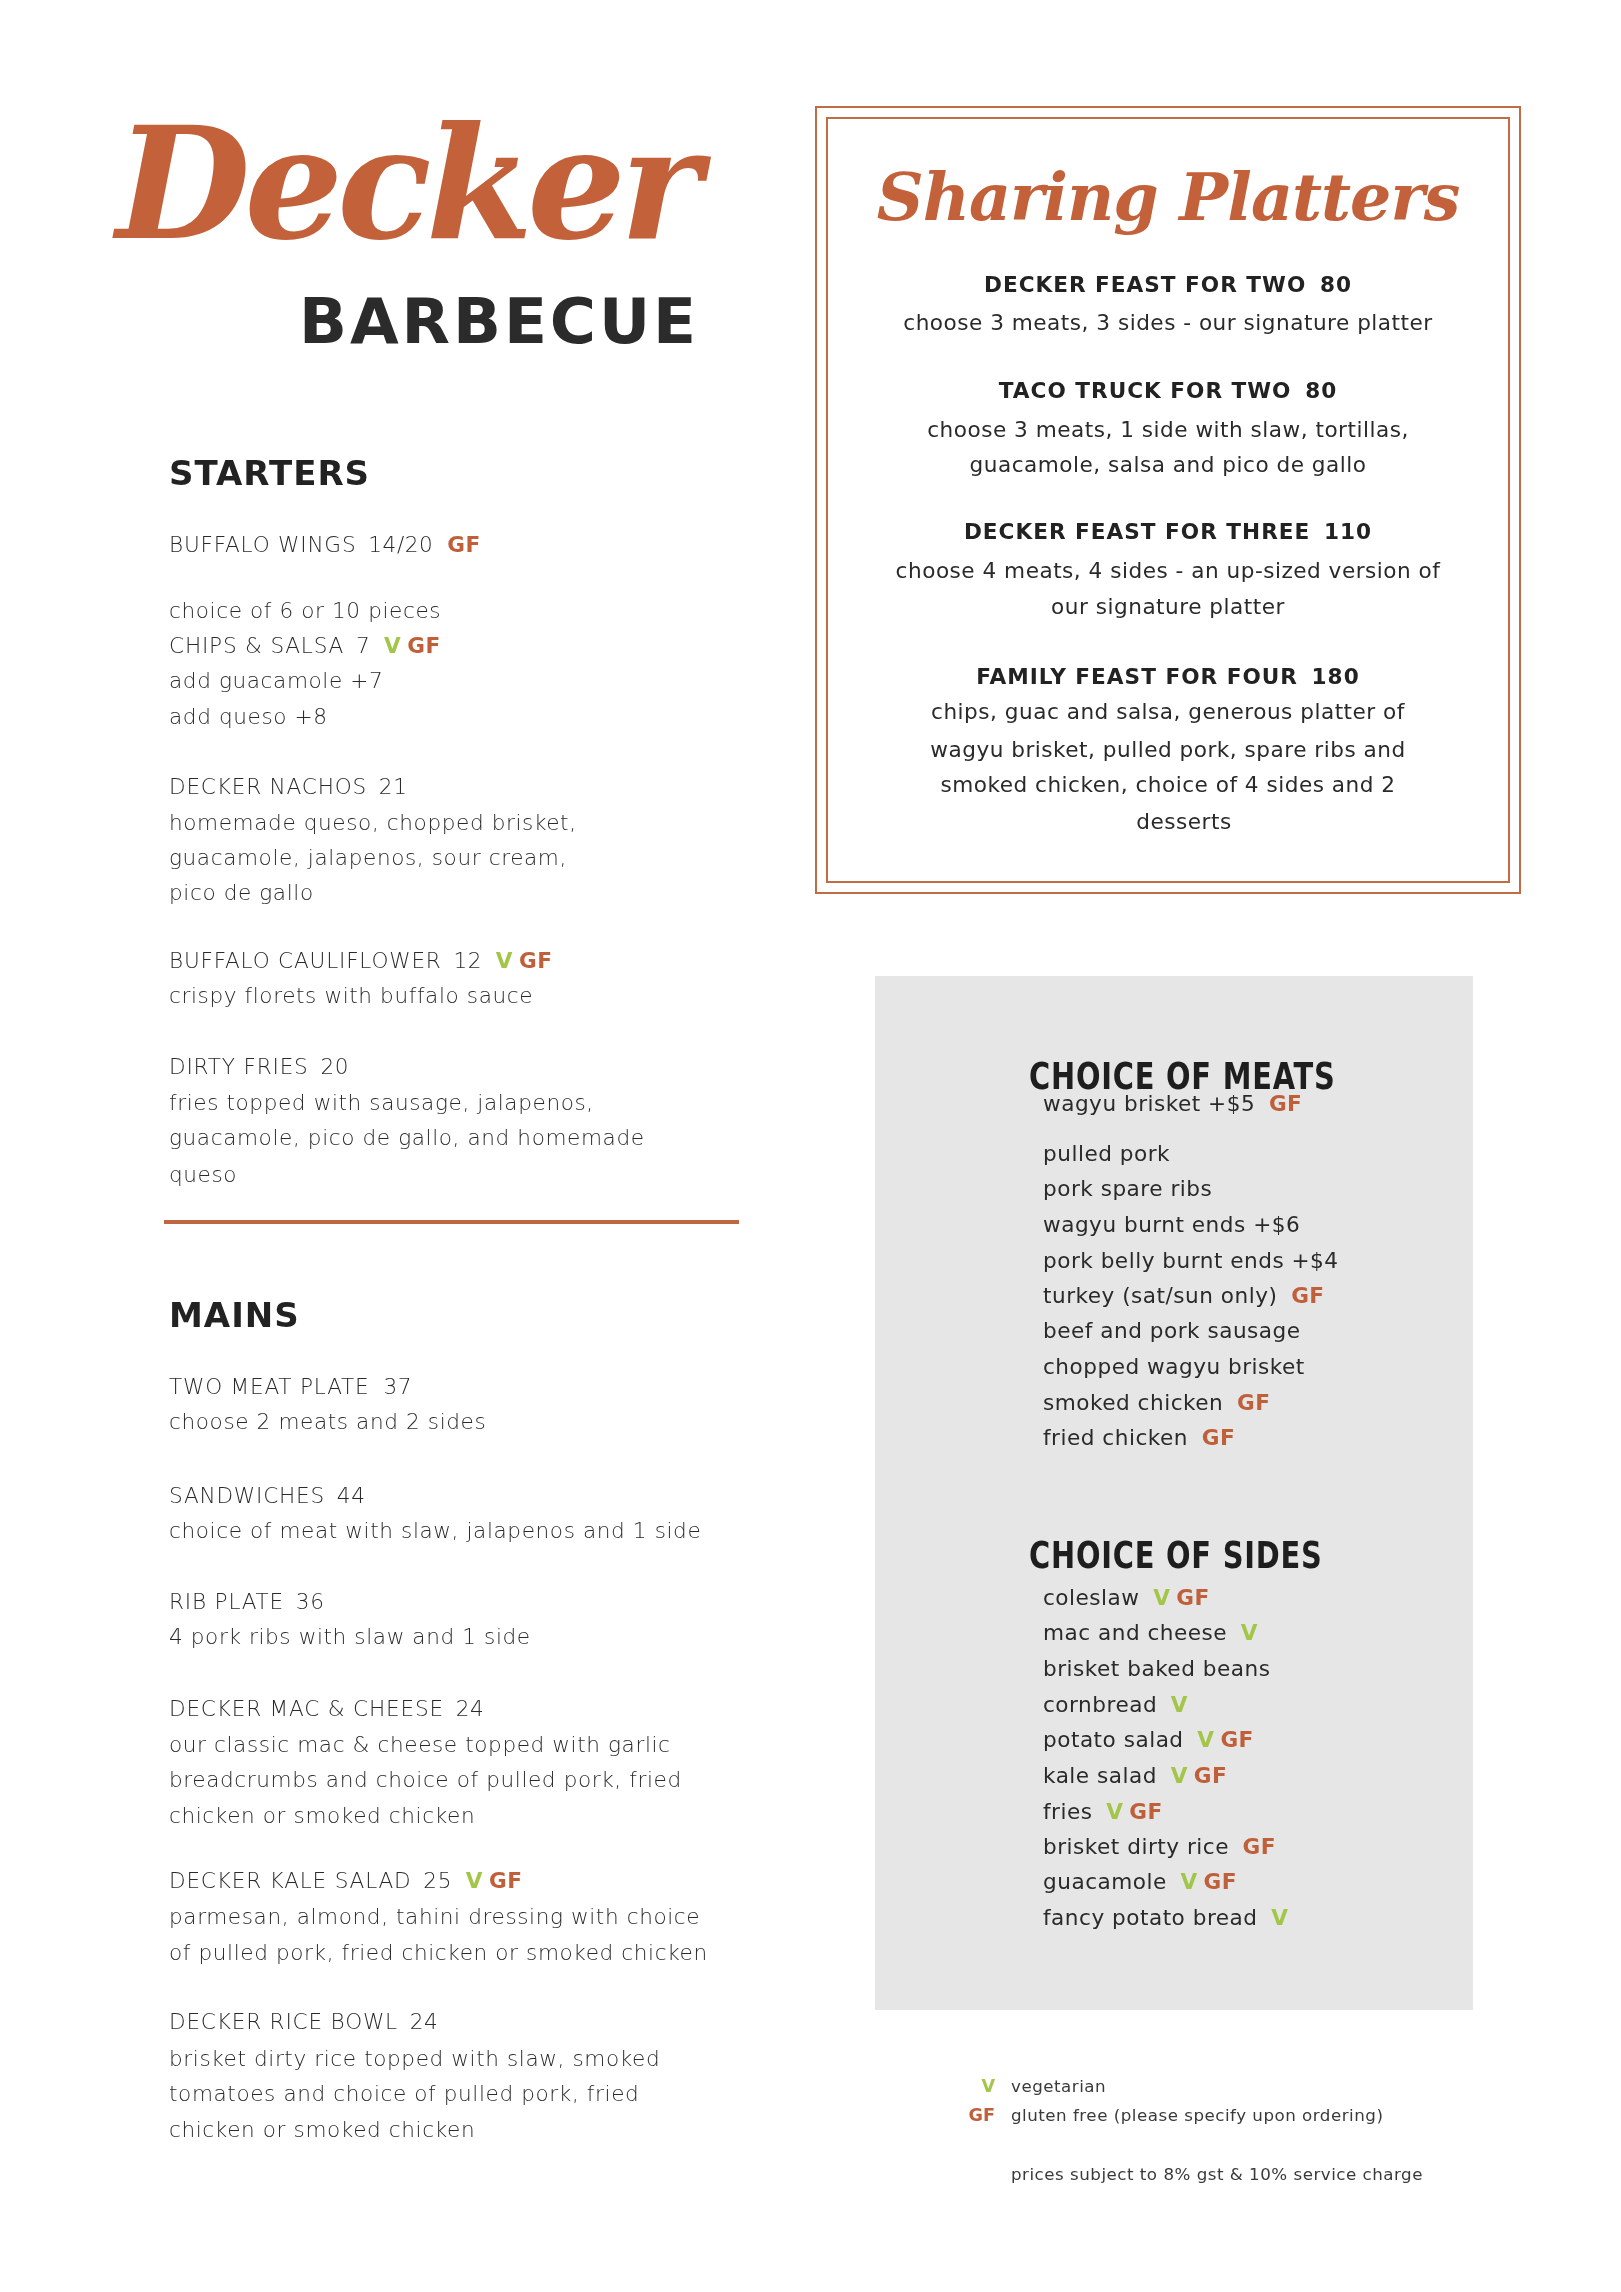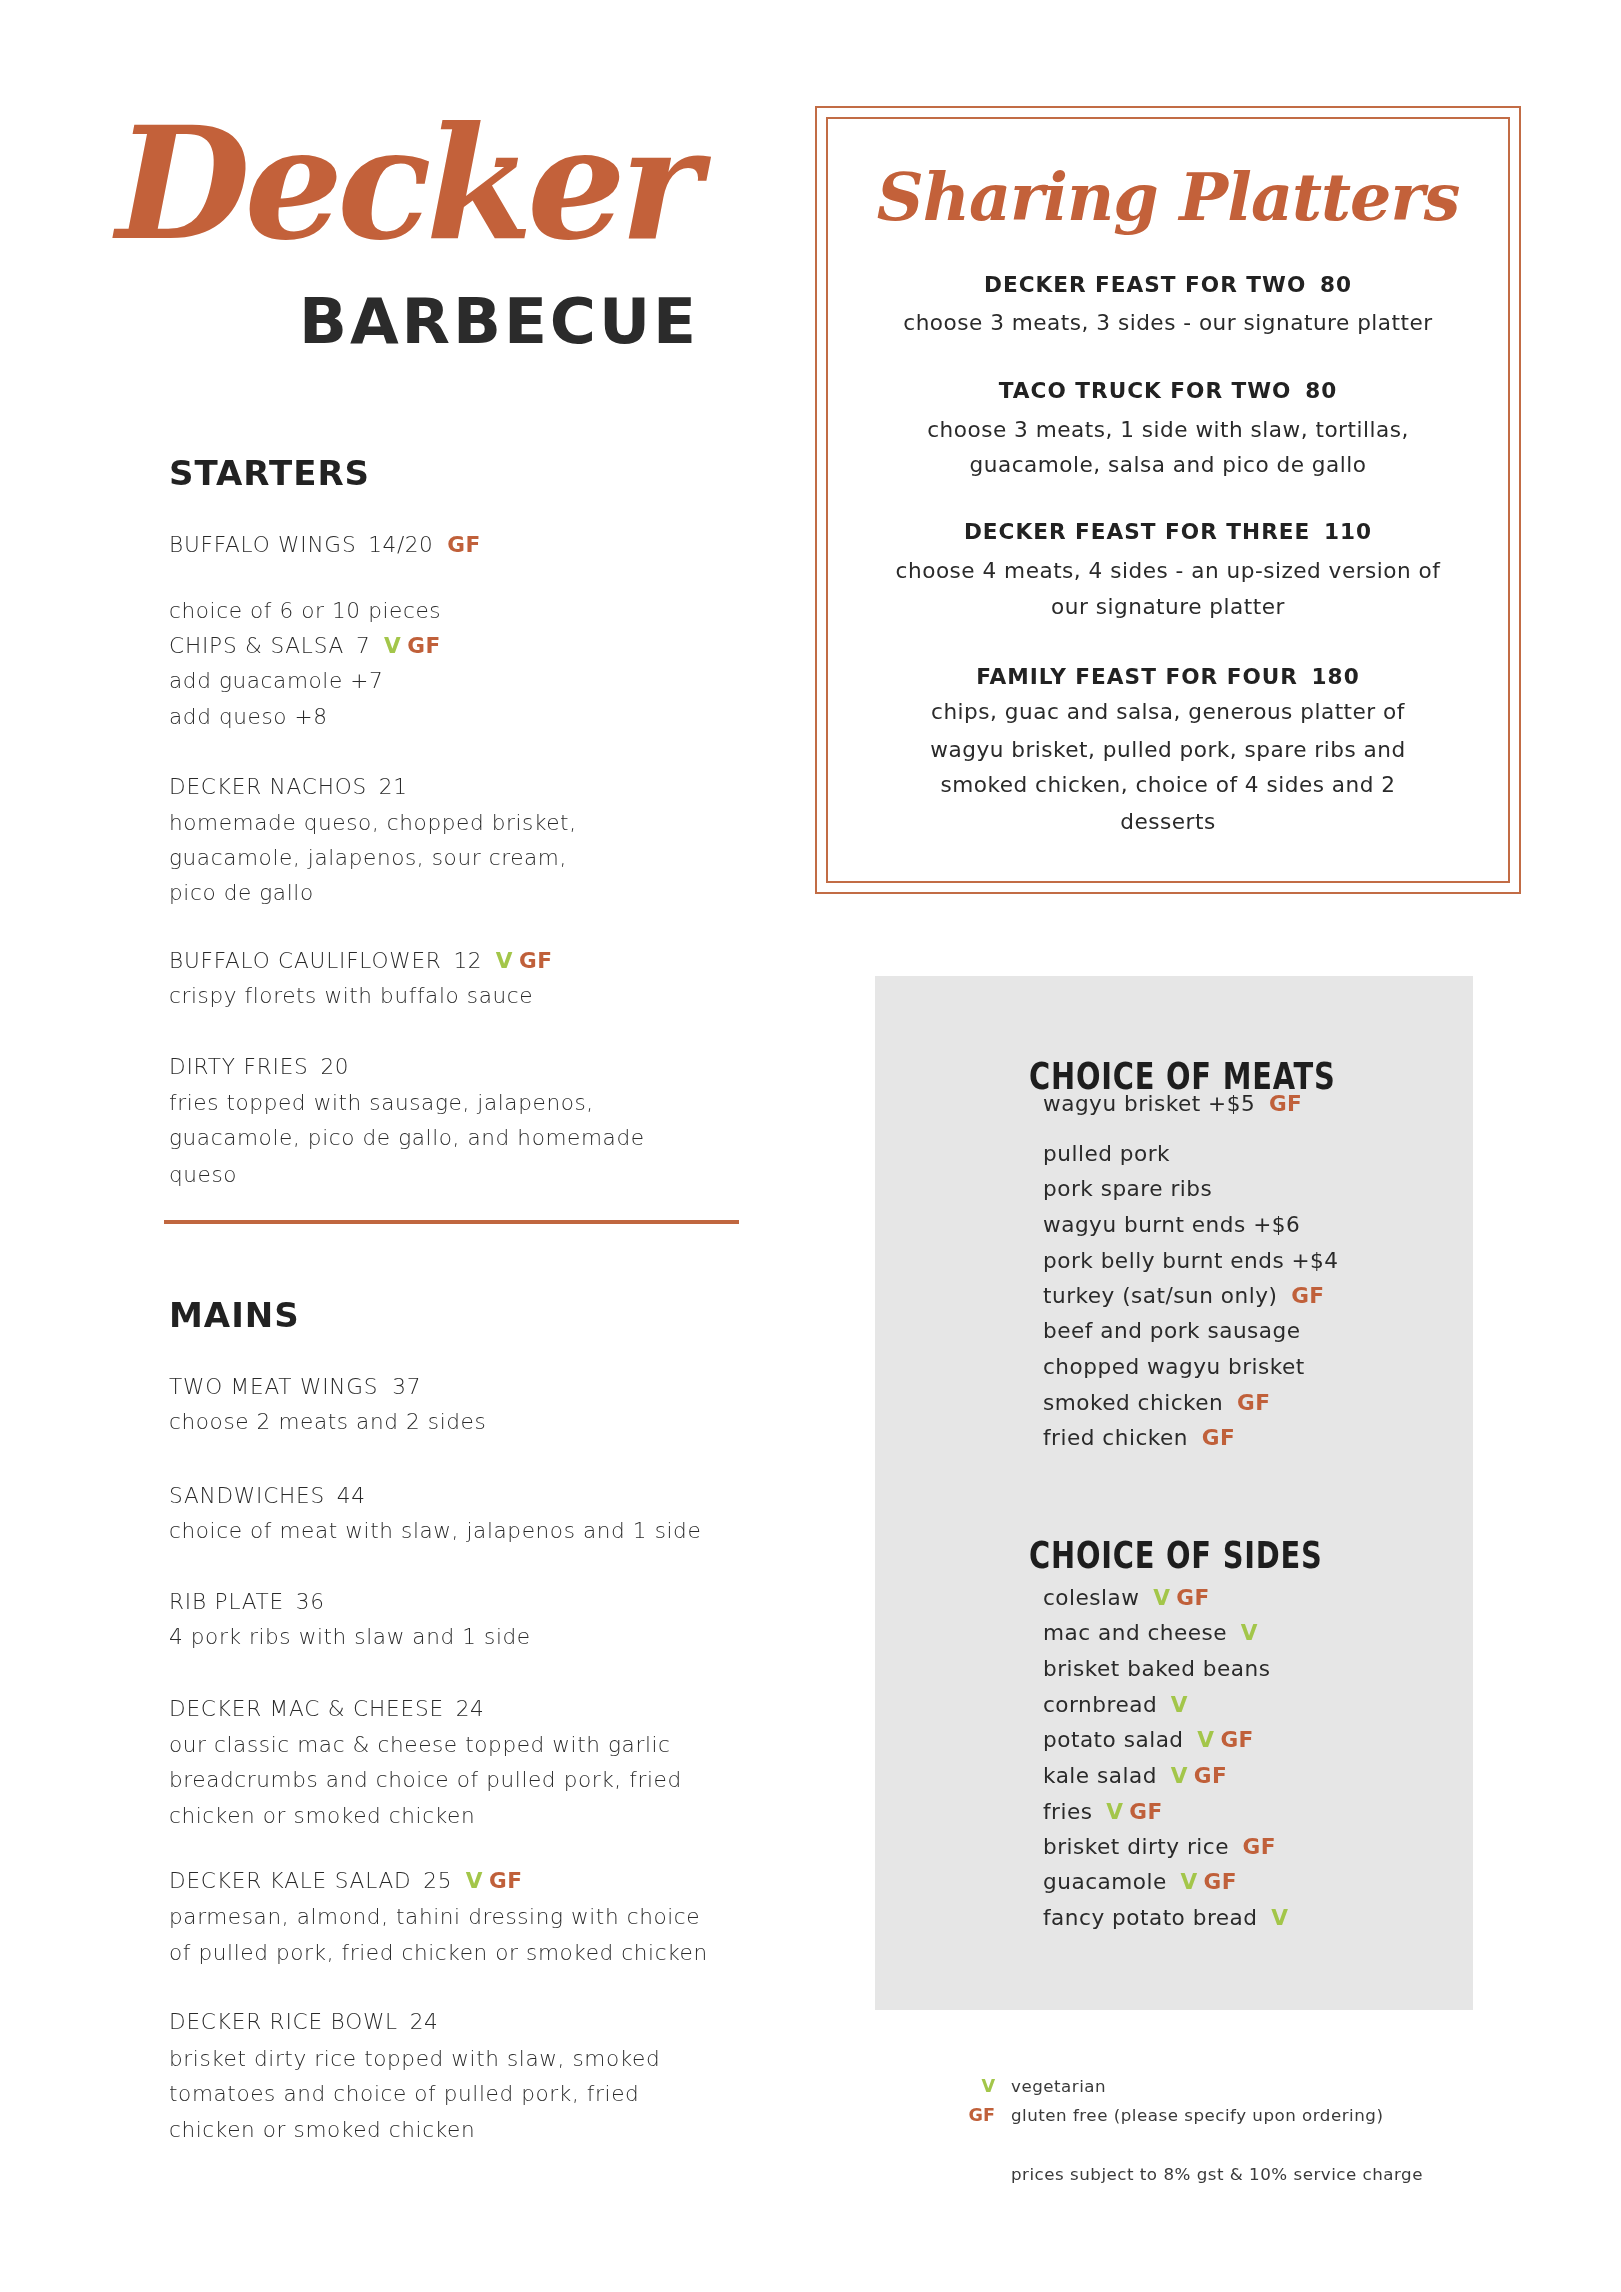--- a/index.html
+++ b/index.html
@@ -75,21 +75,21 @@
       </div>
     </div>
 </div>
 
 <div class="divider"></div>
 
 <div>
   <div class="section-title" style="top:1298px;">MAINS</div>
   <div id="mains-list">
       <div>
-        <div class="line" style="top:1376px;"><span class="item-name">TWO MEAT WINGS</span><span class="item-price" style="margin-left:14px;">37</span></div>
+        <div class="line" style="top:1376px;"><span class="item-name">TWO MEAT PLATE</span><span class="item-price" style="margin-left:14px;">37</span></div>
         <div class="line" style="top:1411px;">choose 2 meats and 2 sides</div>
       </div>
       <div>
         <div class="line" style="top:1485px;"><span class="item-name">SANDWICHES</span><span class="item-price" style="margin-left:11.8px;">44</span></div>
         <div class="line" style="top:1520px;">choice of meat with slaw, jalapenos and 1 side</div>
       </div>
       <div>
         <div class="line" style="top:1591px;"><span class="item-name">RIB PLATE</span><span class="item-price" style="margin-left:11.8px;">36</span></div>
         <div class="line" style="top:1626px;">4 pork ribs with slaw and 1 side</div>
       </div>
@@ -130,21 +130,21 @@
     <div>
       <div class="pline" style="top:521px;"><span class="pname">DECKER FEAST FOR THREE</span><span class="pname" style="margin-left:13.7px;">110</span></div>
       <div class="pline" style="top:560px;">choose 4 meats, 4 sides - an up-sized version of</div>
       <div class="pline" style="top:596px;">our signature platter</div>
     </div>
     <div>
       <div class="pline" style="top:666px;"><span class="pname">FAMILY FEAST FOR FOUR</span><span class="pname" style="margin-left:13.7px;">180</span></div>
       <div class="pline" style="top:701px;">chips, guac and salsa, generous platter of</div>
       <div class="pline" style="top:739px;">wagyu brisket, pulled pork, spare ribs and</div>
       <div class="pline" style="top:774px;">smoked chicken, choice of 4 sides and 2</div>
-      <div class="pline" style="top:811px;">desserts</div>
+      <div class="pline" style="top:811px;margin-left:16px;">desserts</div>
     </div>
   </div>
 
 <div class="grey-panel"></div>
 <div class="choice-title" style="top:1058px;">CHOICE OF MEATS</div>
 <div id="meats-list">
     <div class="cline" style="top:1093px;"><span>wagyu brisket  +$5</span><span style="margin-left: 7.8px;"></span><span class="tag-gf">GF</span></div>
     <div class="cline" style="top:1143px;"><span>pulled pork</span></div>
     <div class="cline" style="top:1178px;"><span>pork spare ribs</span></div>
     <div class="cline" style="top:1214px;"><span>wagyu burnt ends  +$6</span></div>

